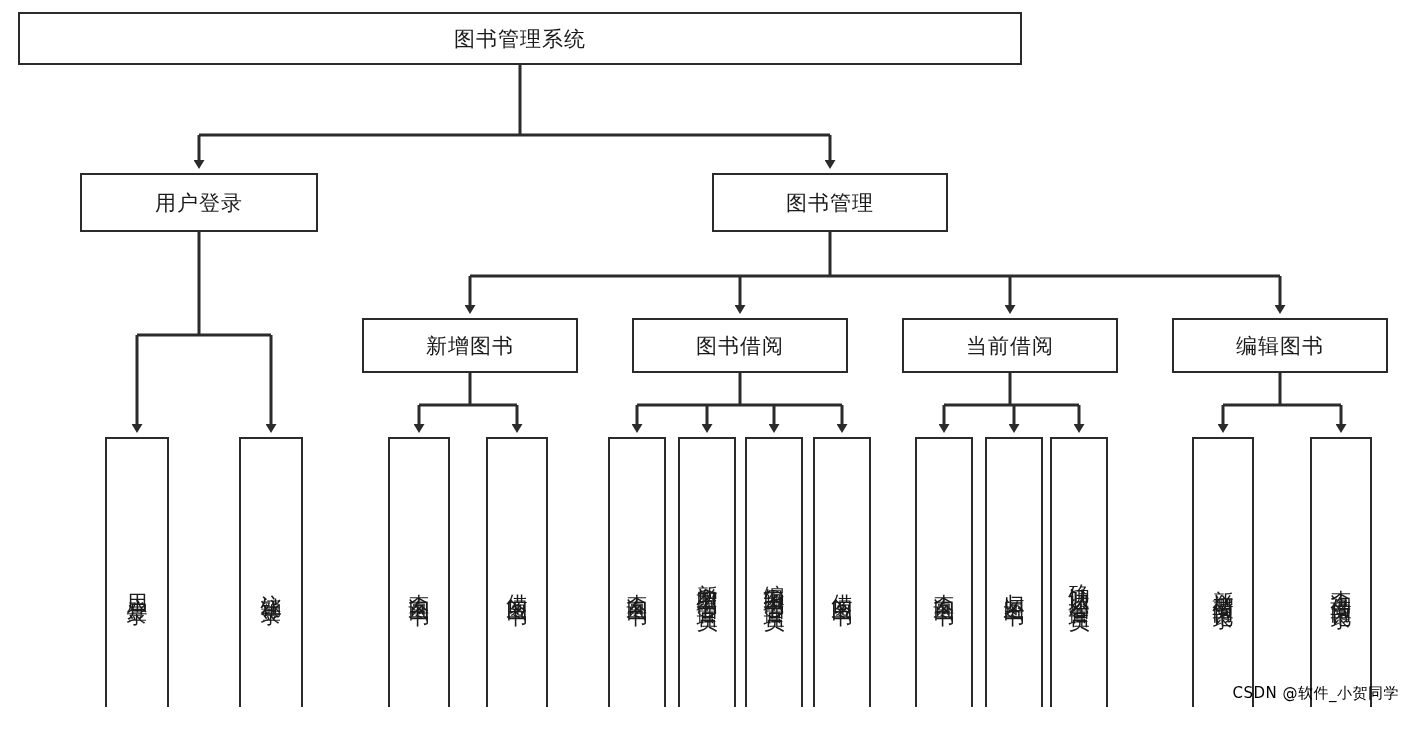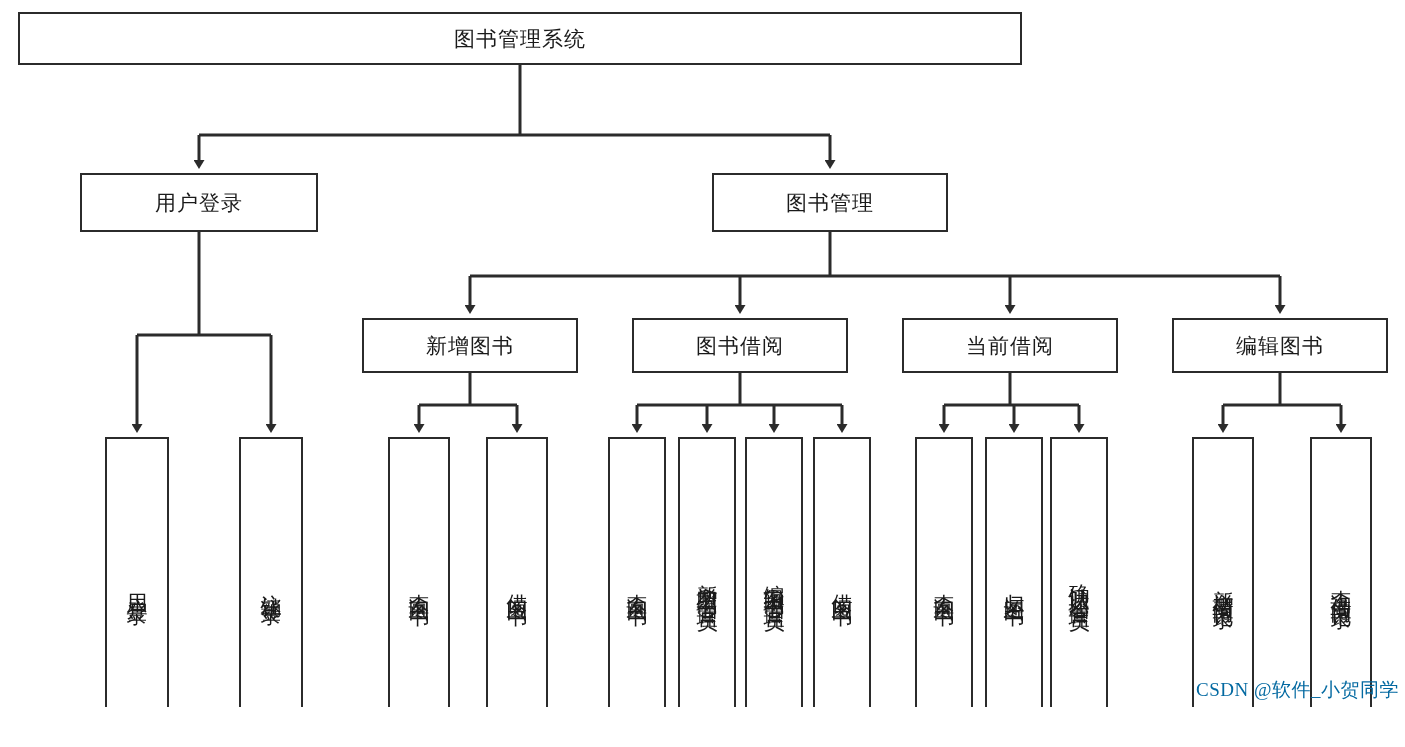--- a/index.html
+++ b/index.html
@@ -50,25 +50,24 @@
   .node.v .vtext {
     writing-mode: vertical-rl;
     text-orientation: upright;
     white-space: nowrap;
     display: block;
   }
   .watermark {
     position: absolute;
     right: 6px;
     bottom: 4px;
-    font-size: 19px;
-    color: #0369a1;
+    font-size: 15px;
+    color: #000000;
     letter-spacing: 0.5px;
     white-space: nowrap;
-    font-family: Liberation Serif, serif;
   }
 </style>
 </head>
 <body>
 
 <div id="canvas">
 
   <svg id="wires" viewBox="0 0 1405 747" xmlns="http://www.w3.org/2000/svg">
     <defs>
       <marker id="arrow" markerWidth="9" markerHeight="11" refX="1" refY="5.5" orient="auto" markerUnits="userSpaceOnUse">

